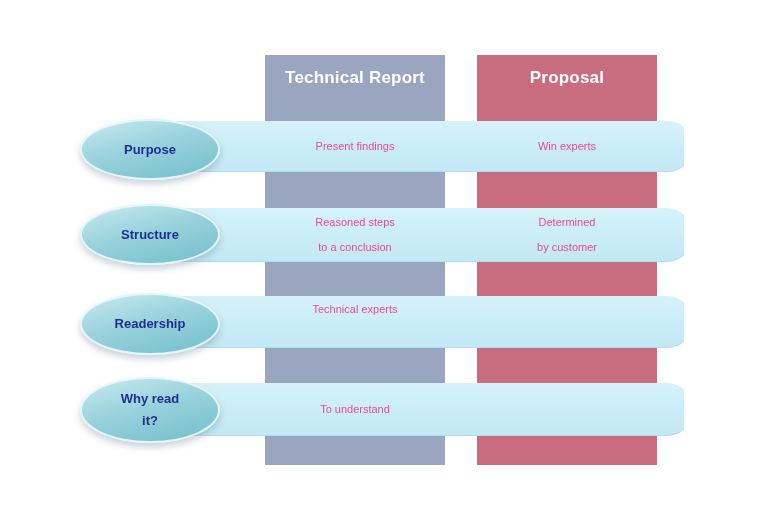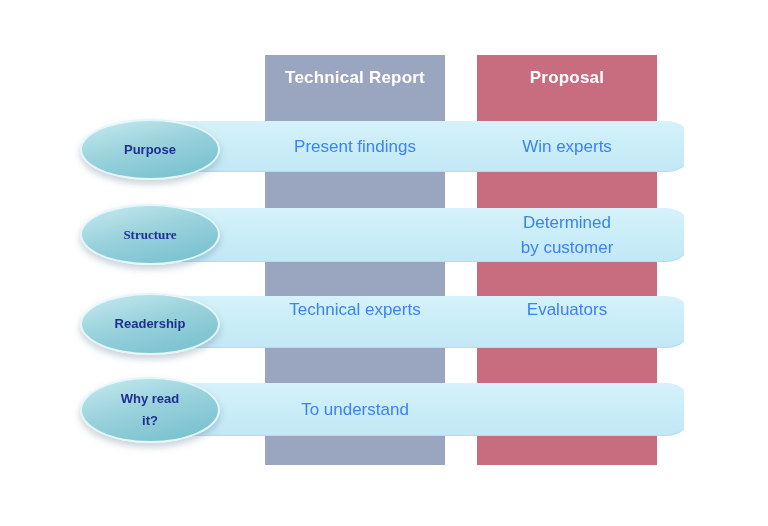--- a/index.html
+++ b/index.html
@@ -55,22 +55,22 @@
   .band-4 { top: 383px; height: 52px; }
 
   
   .cell {
     position: absolute;
     width: 180px;
     display: flex;
     align-items: center;
     justify-content: center;
     text-align: center;
-    color: #3b82f6;
-    font-size: 17px;
+    color: #ec4899;
+    font-size: 11px;
     line-height: 25px;
     white-space: pre-line;
     z-index: 3;
   }
   .cell-tr { left: 265px; }
   .cell-p  { left: 477px; }
   .cell-r1 { top: 121px; height: 50px; }
   .cell-r2 { top: 208px; height: 53px; }
   .cell-r3 { top: 284px; height: 51px; }
   .cell-r4 { top: 383px; height: 52px; }
@@ -90,21 +90,21 @@
     box-shadow: 0 4px 7px rgba(96, 124, 145, 0.35);
     color: #1E2F93;
     font-size: 13px;
     font-weight: bold;
     line-height: 22px;
     white-space: pre-line;
     z-index: 4;
     box-sizing: border-box;
   }
   .oval-1 { top: 119px; height: 61px; }
-  .oval-2 { top: 204px; height: 61px; font-family: Liberation Serif, serif; }
+  .oval-2 { top: 204px; height: 61px; }
   .oval-3 { top: 293px; height: 62px; }
   .oval-4 { top: 377px; height: 66px; }
 </style>
 </head>
 <body>
 
 <div class="canvas">
 
   <div class="col col-gray">
     <div class="col-header">Technical Report</div>
@@ -112,27 +112,28 @@
   <div class="col col-red">
     <div class="col-header">Proposal</div>
   </div>
 
   <div class="band band-1"></div>
   <div class="band band-2"></div>
   <div class="band band-3"></div>
   <div class="band band-4"></div>
 
   <div class="cell cell-tr cell-r1">Present findings</div>
+  <div class="cell cell-tr cell-r2">Reasoned steps
+to a conclusion</div>
   <div class="cell cell-tr cell-r3">Technical experts</div>
   <div class="cell cell-tr cell-r4">To understand</div>
 
   <div class="cell cell-p cell-r1">Win experts</div>
   <div class="cell cell-p cell-r2">Determined
 by customer</div>
-  <div class="cell cell-p cell-r3">Evaluators</div>
 
   <div class="oval oval-1">Purpose</div>
   <div class="oval oval-2">Structure</div>
   <div class="oval oval-4">Why read
 it?</div>
   <div class="oval oval-3">Readership</div>
 
 </div>
 
 </body></html>

